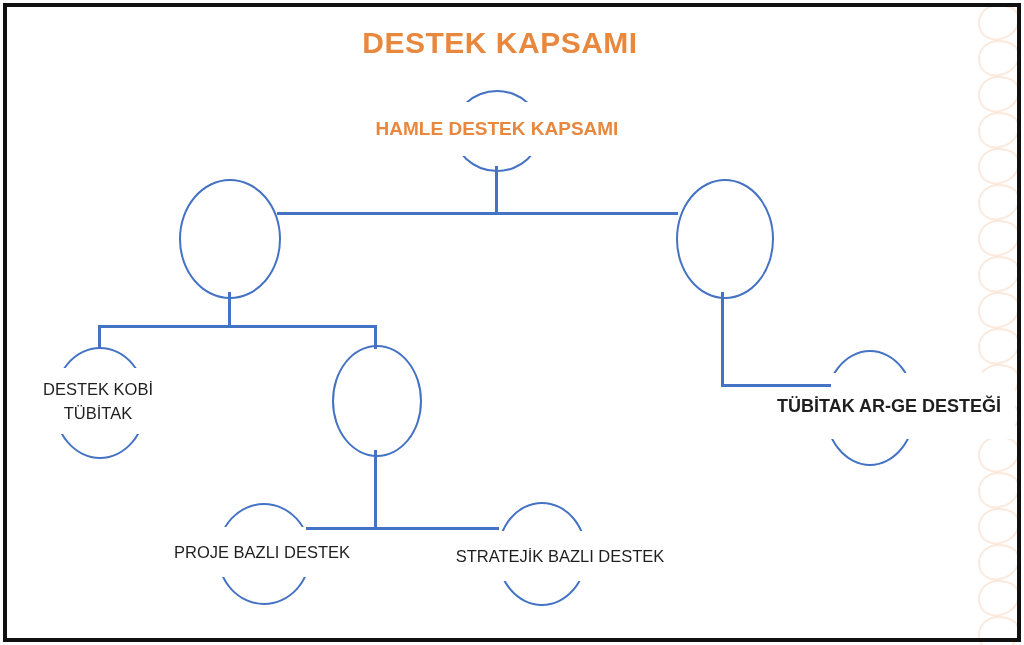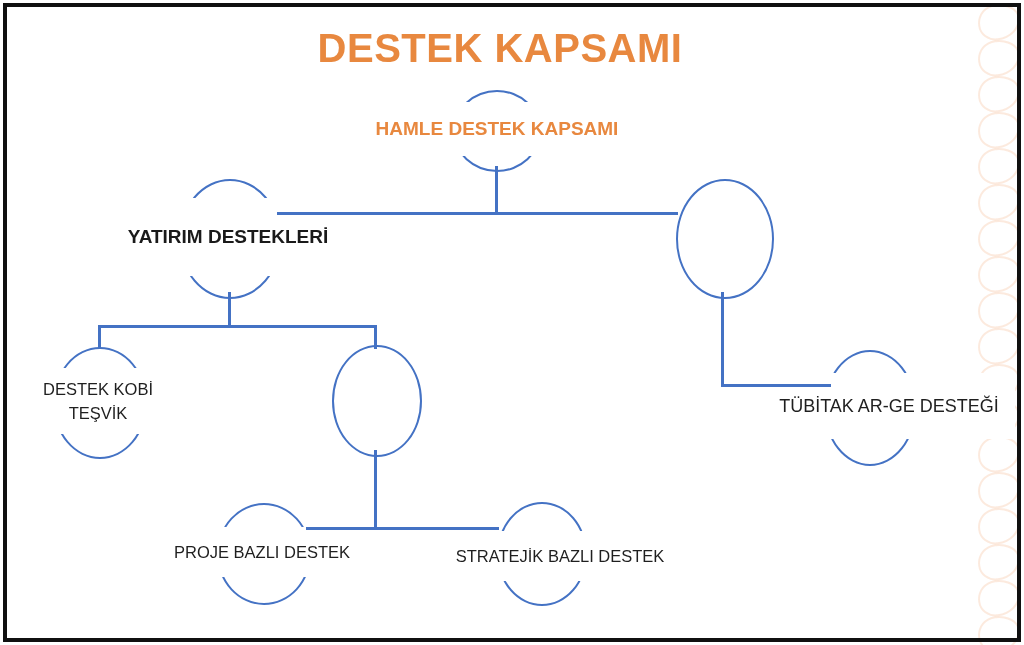--- a/index.html
+++ b/index.html
@@ -6,37 +6,37 @@
   .slide {
     position:relative; width:1024px; height:645px; background:#ffffff;
     font-family:"Liberation Sans", sans-serif; overflow:hidden;
   }
   .frame {
     position:absolute; left:3px; top:3px; width:1010px; height:631px;
     border:4px solid #101010; z-index:10; pointer-events:none;
   }
   .title {
     position:absolute; left:0; top:26px; width:1000px; text-align:center;
-    font-size:40px; font-weight:700; letter-spacing:0.5px; z-index:4;
+    font-size:30px; font-weight:700; letter-spacing:0.5px; z-index:4;
   }
   .ellipse {
     position:absolute; border-radius:50%;
     border:2.5px solid #4472C4; z-index:1; background:transparent;
   }
   .band {
     position:absolute; background:#ffffff; z-index:2;
     display:flex; flex-direction:column; align-items:center; justify-content:center;
     text-align:center;
   }
   .connector { position:absolute; background:#4472C4; z-index:3; }
   .lbl-root   { font-size:19px; font-weight:700; }
   .lbl-level1 { font-size:19px; font-weight:700; color:#1a1a1a; }
   .lbl-level2 { font-size:16.5px; font-weight:400; color:#1f1f1f; line-height:24px; }
   .lbl-level3 { font-size:16.5px; font-weight:400; color:#1f1f1f; }
-  .lbl-tubitak{ font-size:18px;   font-weight:400; color:#1f1f1f; }
+  .lbl-tubitak{ font-size:18px;   font-weight:700; color:#1f1f1f; }
   .decor-blob {
     position:absolute; left:978px; width:38px; height:32px; z-index:0;
     border:2px solid rgba(235,125,50,0.16);
     border-radius: 46% 54% 58% 42% / 52% 44% 58% 46%;
     transform: rotate(-6deg);
   }
 </style>
 </head>
 <body>
 
@@ -75,30 +75,27 @@
   <div class="connector" style="left:306px; top:527px; width:193px;height:3px;"></div>
   <div class="connector" style="left:721px; top:292px; width:3px;  height:95px;"></div>
   <div class="connector" style="left:721px; top:384px; width:110px;height:3px;"></div>
 
   <div class="ellipse" style="left:453px; top:90px; width:84px; height:78px;"></div>
   <div class="band" style="left:345px; top:102px; width:304px; height:54px;">
     <span class="lbl-root" style="color:#E8883F">HAMLE DESTEK KAPSAMI</span>
   </div>
 
   <div class="ellipse" style="left:179px; top:179px; width:98px; height:116px;"></div>
-  <div class="band" style="left:106px; top:198px; width:244px; height:78px;">
-    <span class="lbl-level1">YATIRIM DESTEKLERİ</span>
-  </div>
 
   <div class="ellipse" style="left:676px; top:179px; width:94px; height:116px;"></div>
 
   <div class="ellipse" style="left:53px; top:347px; width:90px; height:108px;"></div>
   <div class="band" style="left:10px; top:368px; width:176px; height:66px;">
     <span class="lbl-level2">DESTEK KOBİ</span>
-    <span class="lbl-level2">TEŞVİK</span>
+    <span class="lbl-level2">TÜBİTAK</span>
   </div>
 
   <div class="ellipse" style="left:332px; top:345px; width:86px; height:108px;"></div>
 
   <div class="ellipse" style="left:824px; top:350px; width:88px; height:112px;"></div>
   <div class="band" style="left:763px; top:373px; width:252px; height:66px;">
     <span class="lbl-tubitak">TÜBİTAK AR-GE DESTEĞİ</span>
   </div>
 
   <div class="ellipse" style="left:217px; top:503px; width:90px; height:98px;"></div>

